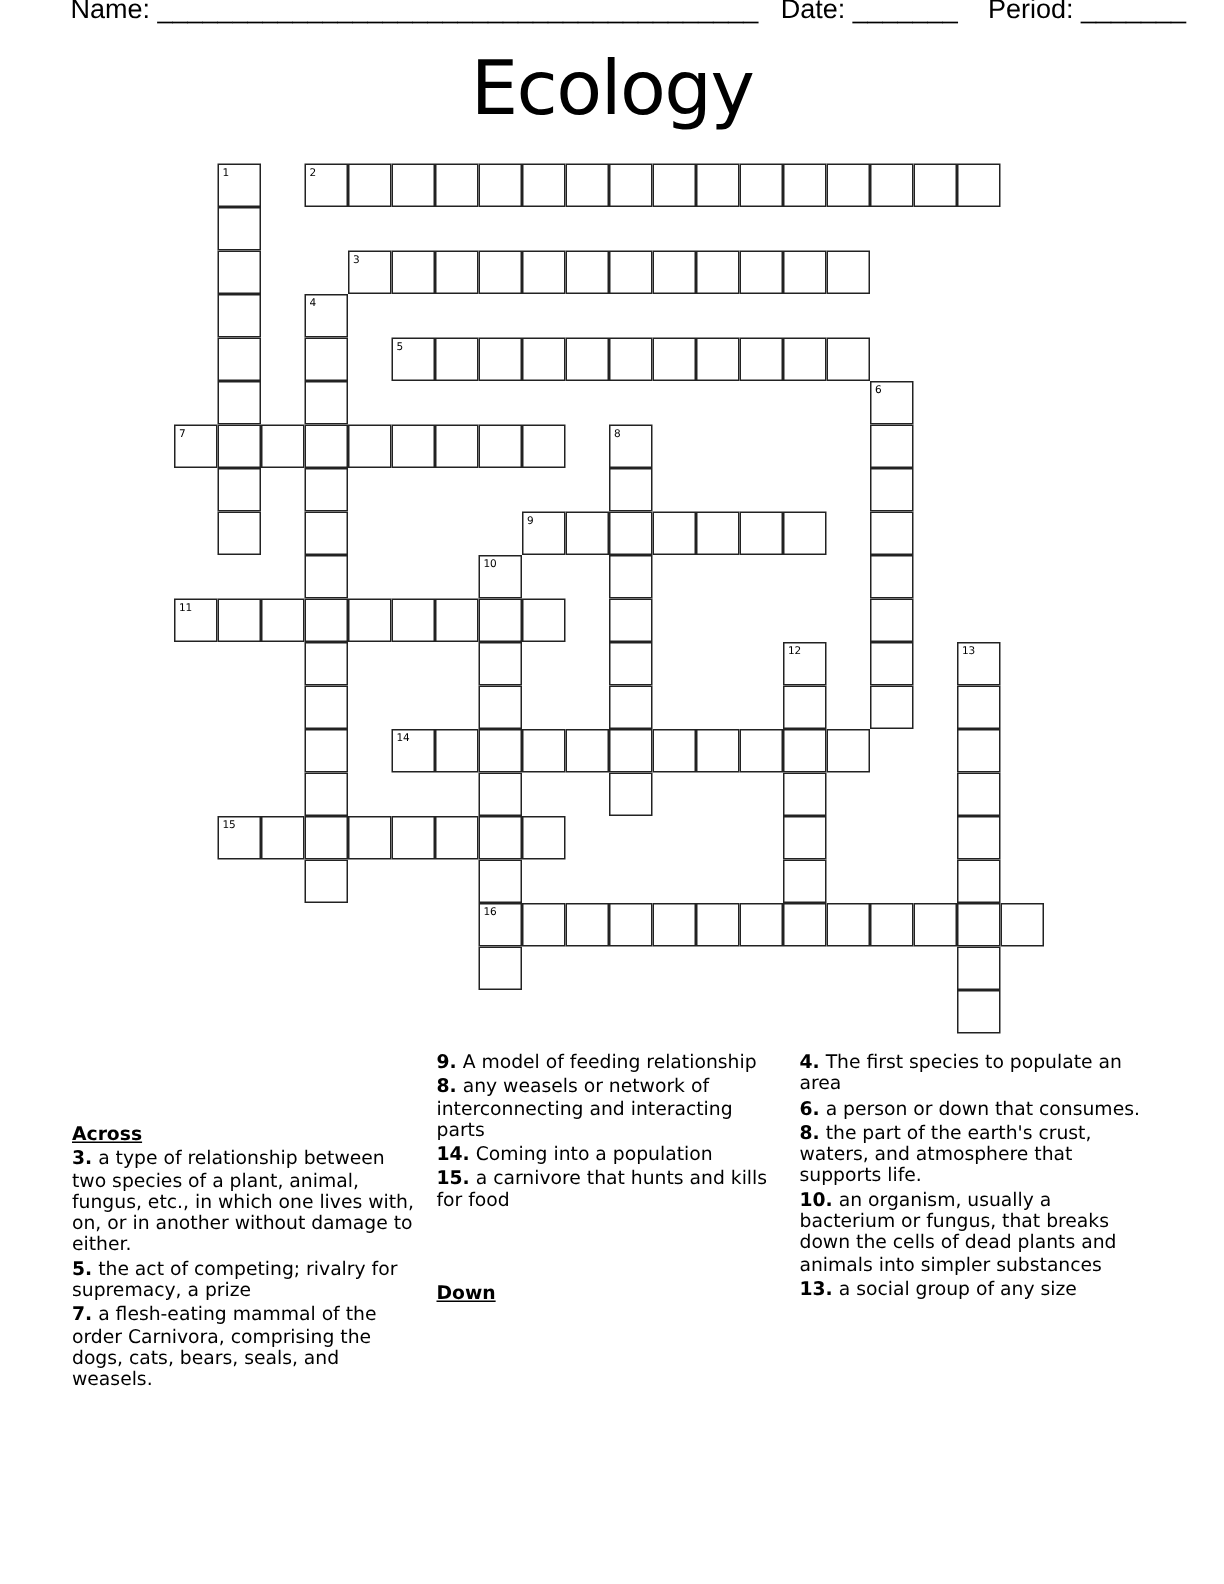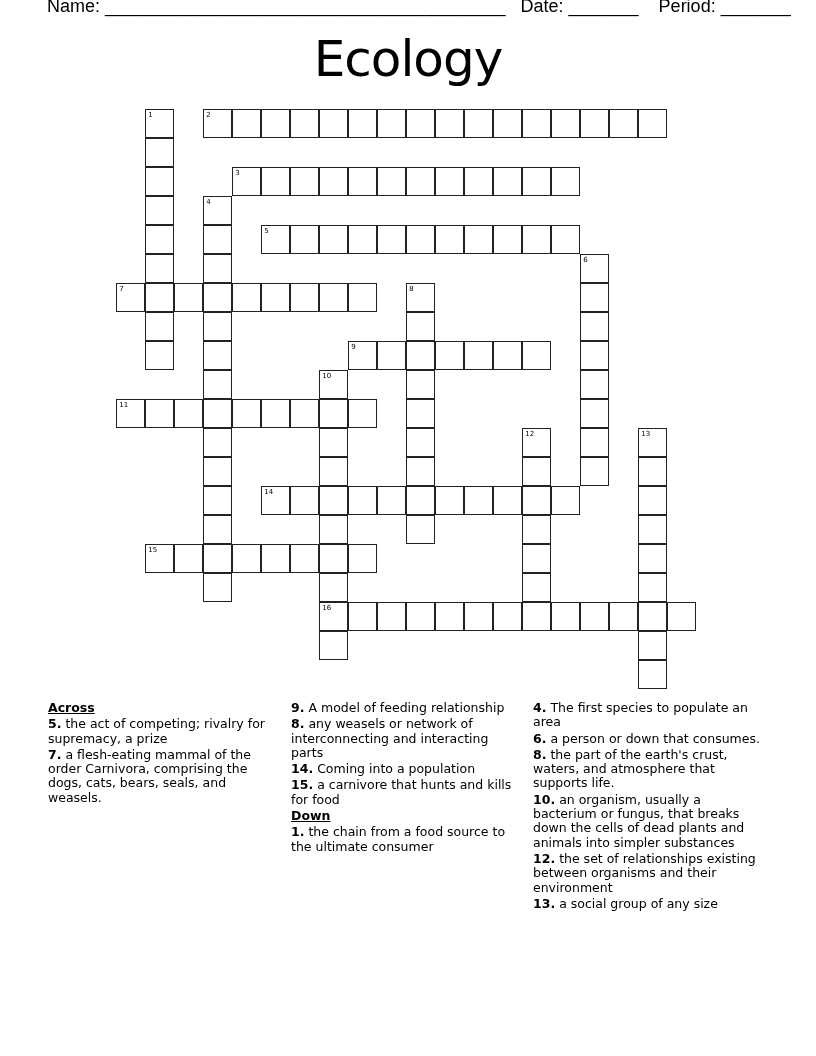--- a/index.html
+++ b/index.html
@@ -7,21 +7,21 @@
   .header-line { position: absolute; top: -4px; left: 47px; font-family: "Liberation Sans", sans-serif; font-size: 18px; white-space: pre; }
   .header-line span { margin-right: 0; }
   .title { position: absolute; top: 30px; left: 0; width: 816px; text-align: center; font-family: "DejaVu Sans", sans-serif; font-size: 50px; font-weight: normal; letter-spacing: -1px; }
   .grid { position: absolute; left: 117px; top: 110px; width: 600px; height: 600px; }
   .cell { position: absolute; width: 29px; height: 29px; box-sizing: border-box; border: 1.5px solid #222; margin-left: -0.75px; margin-top: -0.75px; background: #fff; }
   .cell .num { position: absolute; top: 1px; left: 2px; font-family: "DejaVu Sans", sans-serif; font-size: 7px; line-height: 8px; }
   .clues { position: absolute; top: 701px; font-family: "DejaVu Sans", sans-serif; font-size: 12.5px; line-height: 14.3px; }
   .clues .col { position: absolute; }
   .clue { margin-bottom: 2px; }
   .clue b { font-weight: bold; }
-  .section-head { text-decoration: underline; font-weight: bold; margin-bottom: 2px; }
+  .section-head { text-decoration: underline; font-weight: bold; margin-bottom: 2px; margin-top: 48px; }
 </style>
 </head>
 <body>
 
 <div class="header-line"><span>Name: </span><span>________________________________________</span>&nbsp;&nbsp;&nbsp;<span>Date: </span><span>_______</span>&nbsp;&nbsp;&nbsp;&nbsp;<span>Period: </span><span>_______</span></div>
 
 <div class="title">Ecology</div>
 
 <div class="grid" id="grid">
     <div class="cell" style="left: 29px; top: 0px;">
@@ -203,32 +203,31 @@
     <div class="cell" style="left: 377px; top: 493px;"></div>
     <div class="cell" style="left: 435px; top: 493px;"></div>
     <div class="cell" style="left: 464px; top: 493px;"></div>
     <div class="cell" style="left: 493px; top: 493px;"></div>
     <div class="cell" style="left: 551px; top: 493px;"></div>
   </div>
 
 <div class="clues">
   <div class="col" style="left:48px; width:232px;">
     <div class="section-head">Across</div>
+    <div class="clue"><b>3.</b><span> a type of relationship between two species of a plant, animal, fungus, etc., in which one lives with, on, or in another without damage to either.</span></div>
     <div class="clue"><b>5.</b><span> the act of competing; rivalry for supremacy, a prize</span></div>
     <div class="clue"><b>7.</b><span> a flesh-eating mammal of the order Carnivora, comprising the dogs, cats, bears, seals, and weasels.</span></div>
   </div>
   <div class="col" style="left:291px; width:232px;">
     <div class="clue"><b>9.</b><span> A model of feeding relationship</span></div>
     <div class="clue"><b>8.</b><span> any weasels or network of interconnecting and interacting parts</span></div>
     <div class="clue"><b>14.</b><span> Coming into a population</span></div>
     <div class="clue"><b>15.</b><span> a carnivore that hunts and kills for food</span></div>
     <div class="section-head">Down</div>
-    <div class="clue"><b>1.</b><span> the chain from a food source to the ultimate consumer</span></div>
   </div>
   <div class="col" style="left:533px; width:232px;">
     <div class="clue"><b>4.</b><span> The first species to populate an area</span></div>
     <div class="clue"><b>6.</b><span> a person or down that consumes.</span></div>
     <div class="clue"><b>8.</b><span> the part of the earth's crust, waters, and atmosphere that supports life.</span></div>
     <div class="clue"><b>10.</b><span> an organism, usually a bacterium or fungus, that breaks down the cells of dead plants and animals into simpler substances</span></div>
-    <div class="clue"><b>12.</b><span> the set of relationships existing between organisms and their environment</span></div>
     <div class="clue"><b>13.</b><span> a social group of any size</span></div>
   </div>
 </div>
 
 </body></html>

